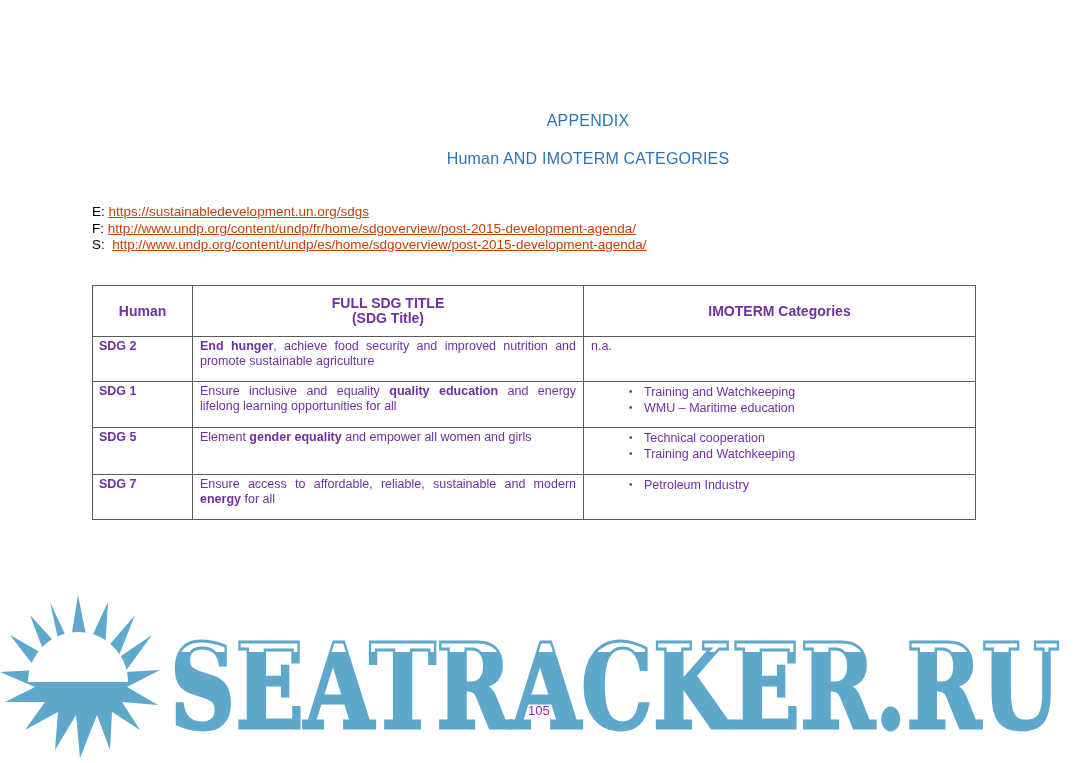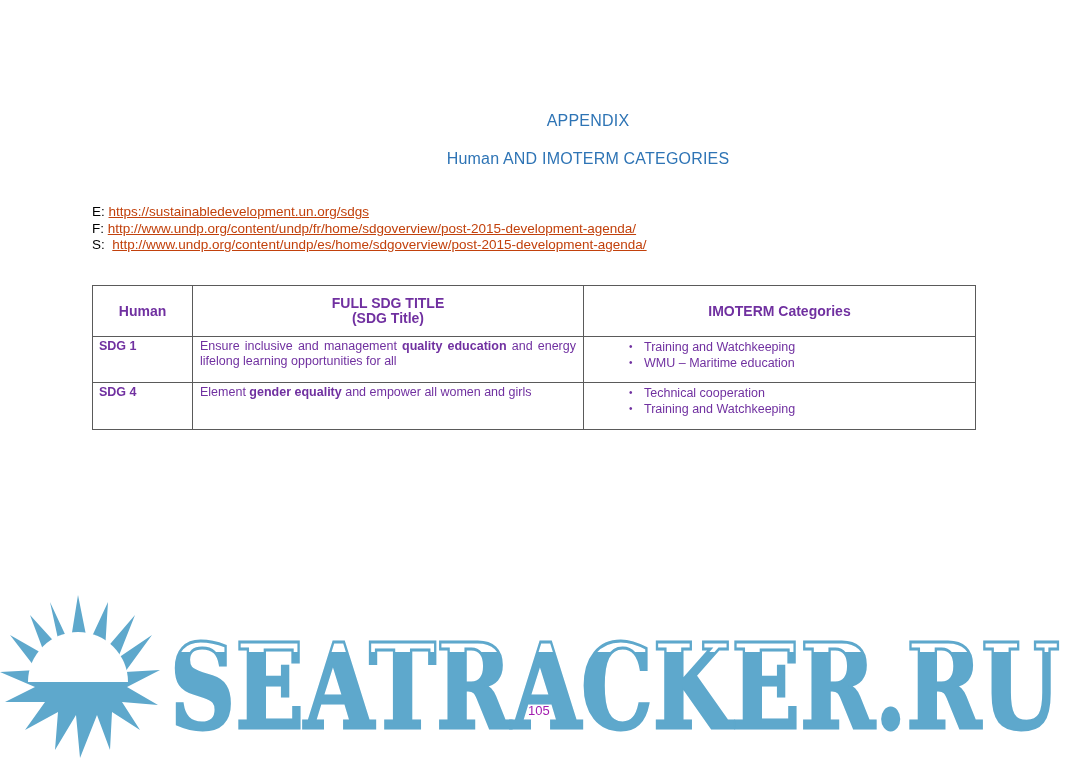--- a/index.html
+++ b/index.html
@@ -46,37 +46,51 @@
       <col style="width:392px">
     </colgroup>
   <thead>
     <tr>
       <th>Human</th>
       <th><span>FULL SDG TITLE</span><br><span>(SDG Title)</span></th>
       <th>IMOTERM Categories</th>
     </tr>
   </thead>
   <tbody id="tbody">
+      <tr style="height: 45px;">
+        <td class="sdg">SDG 2</td>
+        <td class="title"><span></span><b>End hunger</b><span>, achieve food security and improved nutrition and promote sustainable agriculture</span></td>
+        <td class="cat"><span>n.a.</span></td>
+      </tr>
       <tr style="height: 46px;">
         <td class="sdg">SDG 1</td>
-        <td class="title"><span>Ensure inclusive and management </span><b>quality education</b><span> and energy lifelong learning opportunities for all</span></td>
+        <td class="title"><span>Ensure inclusive and equality </span><b>quality education</b><span> and energy lifelong learning opportunities for all</span></td>
         <td class="cat">
           <ul>
             <li>Training and Watchkeeping</li>
             <li>WMU – Maritime education</li>
           </ul>
         </td>
       </tr>
       <tr style="height: 47px;">
-        <td class="sdg">SDG 4</td>
+        <td class="sdg">SDG 5</td>
         <td class="title"><span>Element </span><b>gender equality</b><span> and empower all women and girls</span></td>
         <td class="cat">
           <ul>
             <li>Technical cooperation</li>
             <li>Training and Watchkeeping</li>
+          </ul>
+        </td>
+      </tr>
+      <tr style="height: 45px;">
+        <td class="sdg">SDG 7</td>
+        <td class="title"><span>Ensure access to affordable, reliable, sustainable and modern </span><b>energy</b><span> for all</span></td>
+        <td class="cat">
+          <ul>
+            <li>Petroleum Industry</li>
           </ul>
         </td>
       </tr>
     </tbody>
 </table>
 
 <svg class="wm" viewBox="0 0 1080 173" xmlns="http://www.w3.org/2000/svg">
   <defs>
     <clipPath id="lowerhalf">
         <rect x="0" y="62" width="1080" height="111"></rect>

